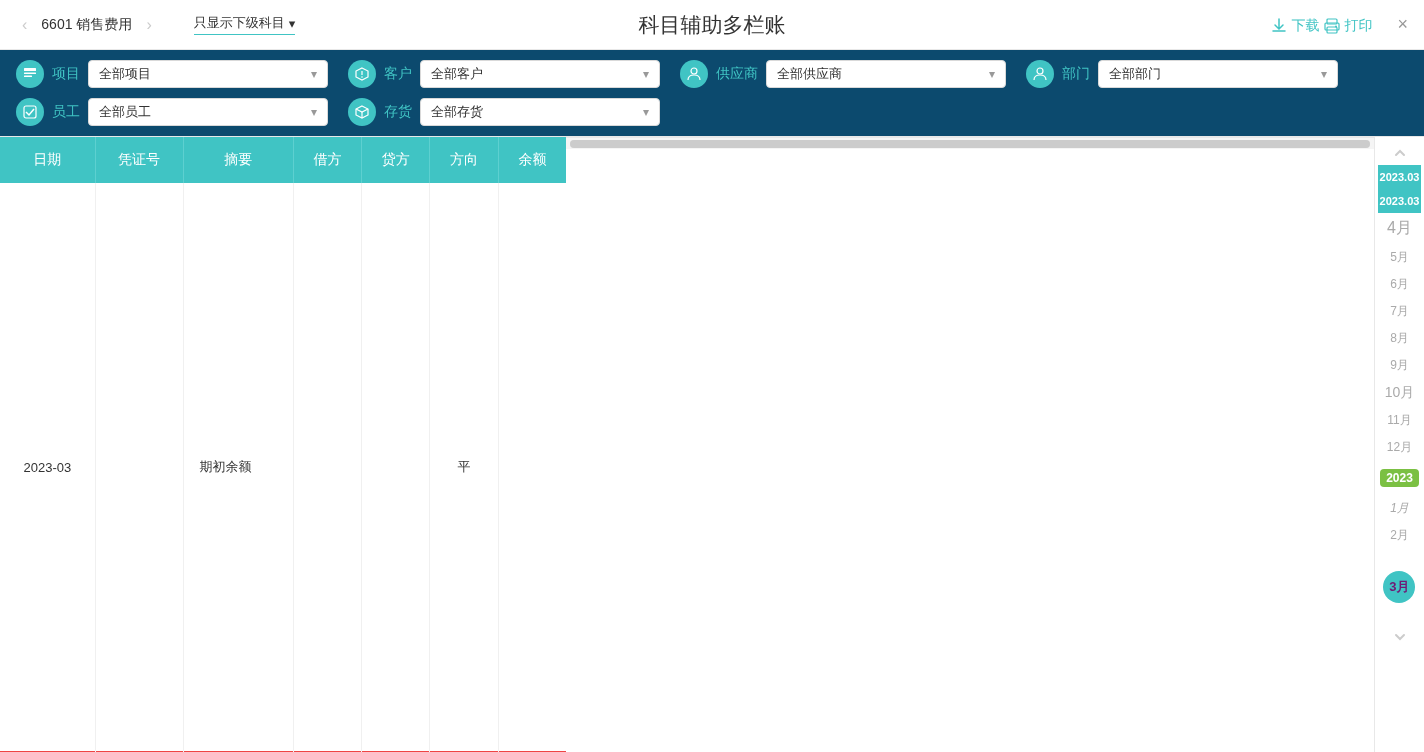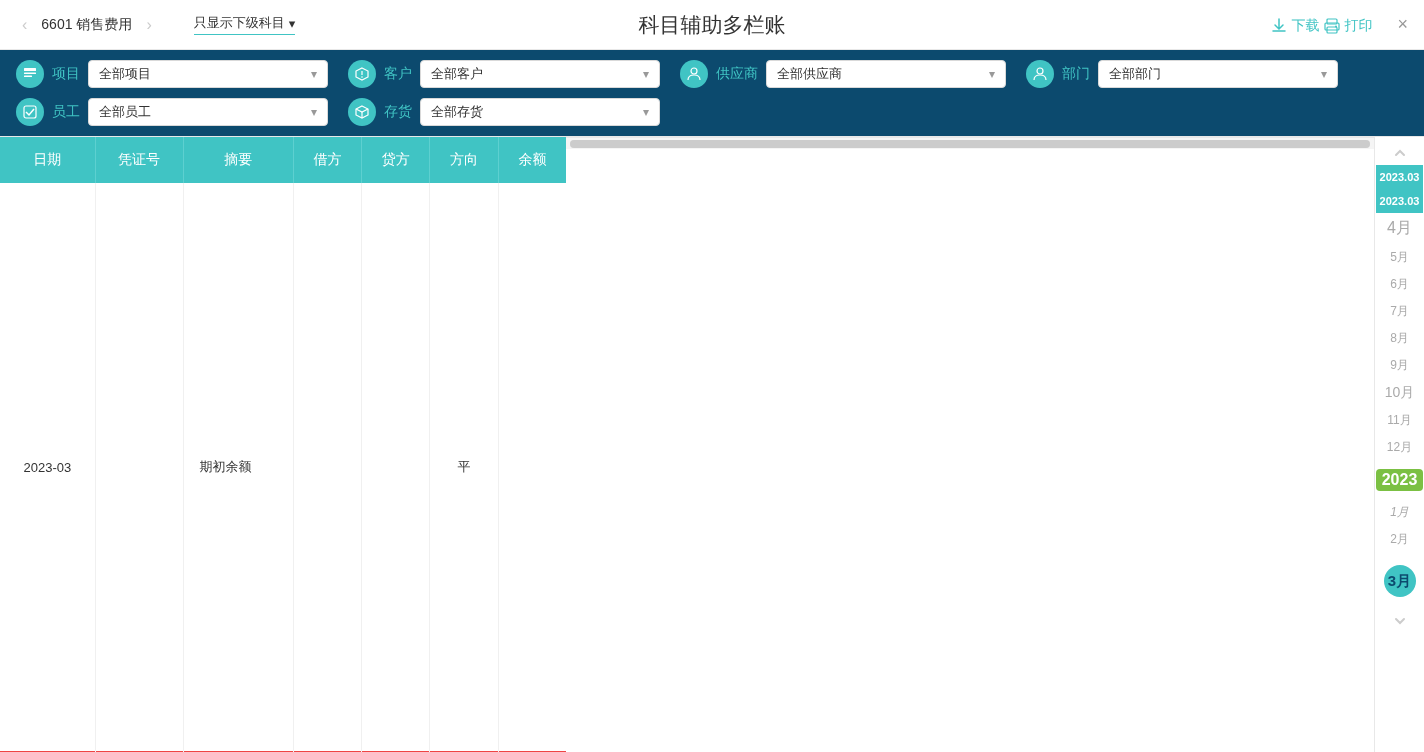--- a/index.html
+++ b/index.html
@@ -390,26 +390,26 @@
           <div style="width: 100%; text-align: center; padding: 5px 2px; font-size: 16px; color: rgb(170, 170, 170); cursor: pointer;">4月</div>
           <div style="width: 100%; text-align: center; padding: 5px 2px; font-size: 12px; color: rgb(170, 170, 170); cursor: pointer;">5月</div>
           <div style="width: 100%; text-align: center; padding: 5px 2px; font-size: 12px; color: rgb(170, 170, 170); cursor: pointer;">6月</div>
           <div style="width: 100%; text-align: center; padding: 5px 2px; font-size: 12px; color: rgb(170, 170, 170); cursor: pointer;">7月</div>
           <div style="width: 100%; text-align: center; padding: 5px 2px; font-size: 12px; color: rgb(170, 170, 170); cursor: pointer;">8月</div>
           <div style="width: 100%; text-align: center; padding: 5px 2px; font-size: 12px; color: rgb(170, 170, 170); cursor: pointer;">9月</div>
           <div style="width: 100%; text-align: center; padding: 5px 2px; font-size: 14px; color: rgb(170, 170, 170); cursor: pointer;">10月</div>
           <div style="width: 100%; text-align: center; padding: 5px 2px; font-size: 12px; color: rgb(170, 170, 170); cursor: pointer;">11月</div>
           <div style="width: 100%; text-align: center; padding: 5px 2px; font-size: 12px; color: rgb(170, 170, 170); cursor: pointer;">12月</div>
           <div style="width: 100%; display: flex; justify-content: center; margin: 4px 0px;">
-            <div style="background: rgb(123, 192, 67); color: rgb(255, 255, 255); border-radius: 4px; padding: 2px 6px; font-size: 16px; font-weight: bold; margin: 4px auto; display: inline-block; cursor: pointer; text-align: center; width: auto; align-self: center;">2023</div>
+            <div style="background: rgb(123, 192, 67); color: rgb(255, 255, 255); border-radius: 4px; padding: 2px 6px; font-size: 12px; font-weight: bold; margin: 4px auto; display: inline-block; cursor: pointer; text-align: center; width: auto; align-self: center;">2023</div>
           </div>
           <div style="width: 100%; text-align: center; padding: 5px 2px; font-size: 12px; color: rgb(170, 170, 170); cursor: pointer; font-style: italic;">1月</div>
           <div style="width: 100%; text-align: center; padding: 5px 2px; font-size: 12px; color: rgb(170, 170, 170); cursor: pointer;">2月</div>
           <div style="width: 100%; display: flex; justify-content: center; margin: 2px 0px;">
-            <div style="width: 32px; height: 32px; border-radius: 50%; background: rgb(64, 196, 196); color: #0c4a6e; display: flex; align-items: center; justify-content: center; margin: 10px auto; font-size: 15px; font-weight: bold; cursor: pointer;">3月</div>
+            <div style="width: 32px; height: 32px; border-radius: 50%; background: rgb(64, 196, 196); color: #701a75; display: flex; align-items: center; justify-content: center; margin: 20px auto; font-size: 13px; font-weight: bold; cursor: pointer;">3月</div>
           </div>
         </div>
 
       <div class="nav-arrow-panel">
         <svg width="16" height="16" viewBox="0 0 16 16" fill="#ccc">
           <path d="M4 6 L8 10 L12 6" stroke="#ccc" stroke-width="2" fill="none" stroke-linecap="round"></path>
         </svg>
       </div>
     </div>
   </div>

